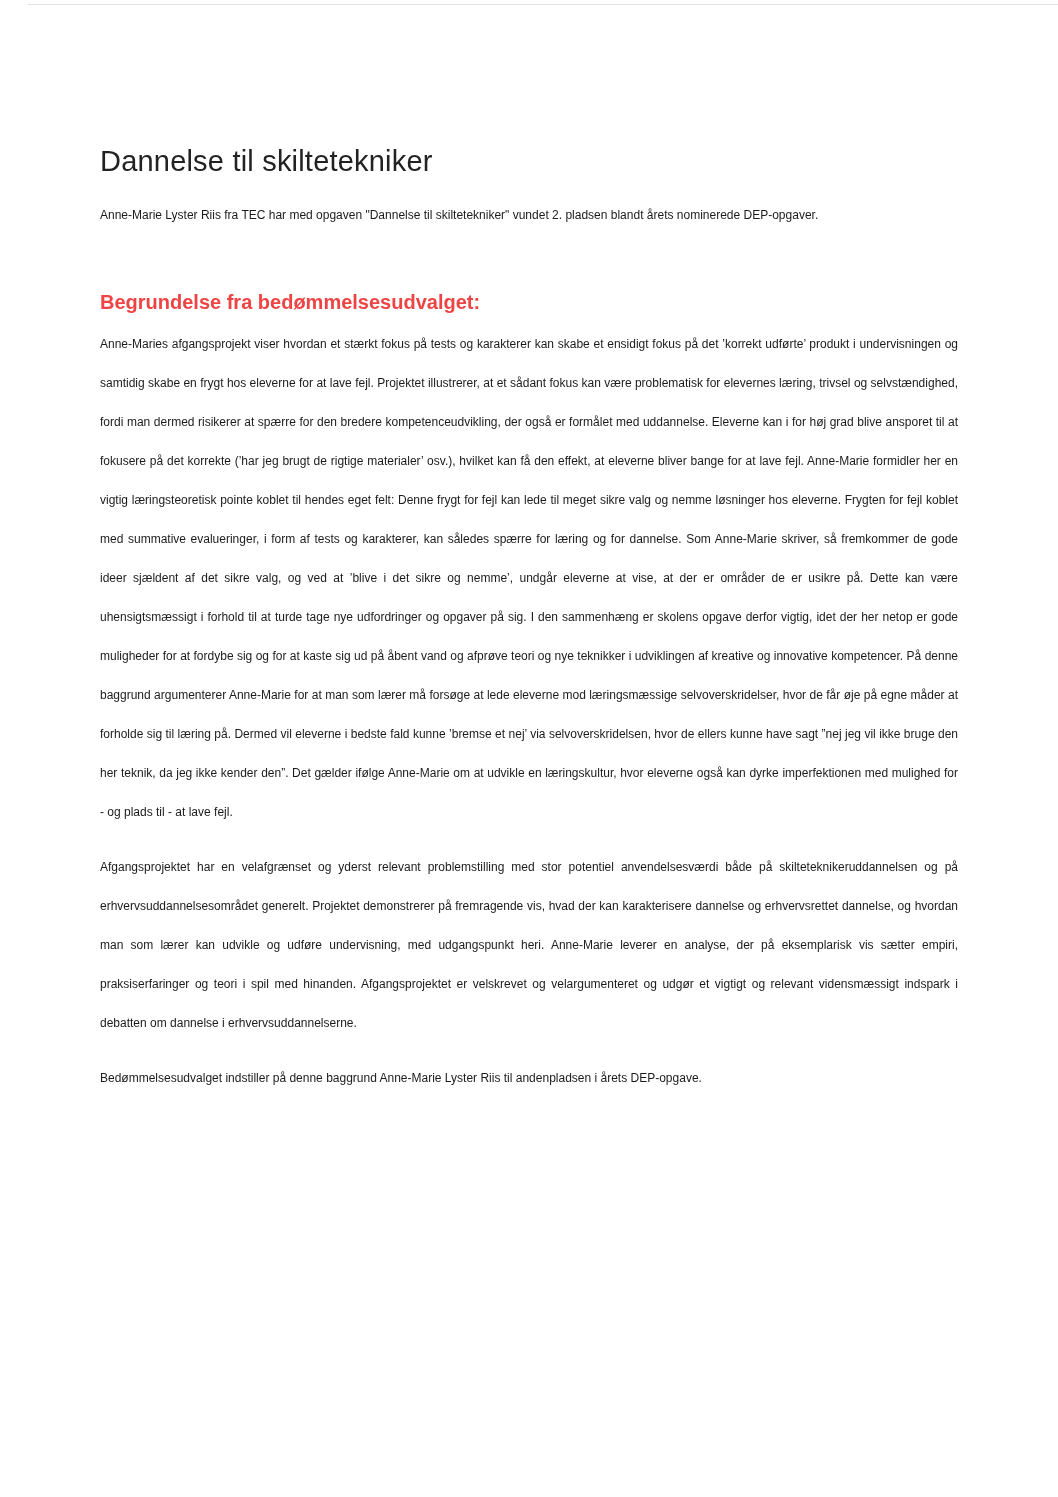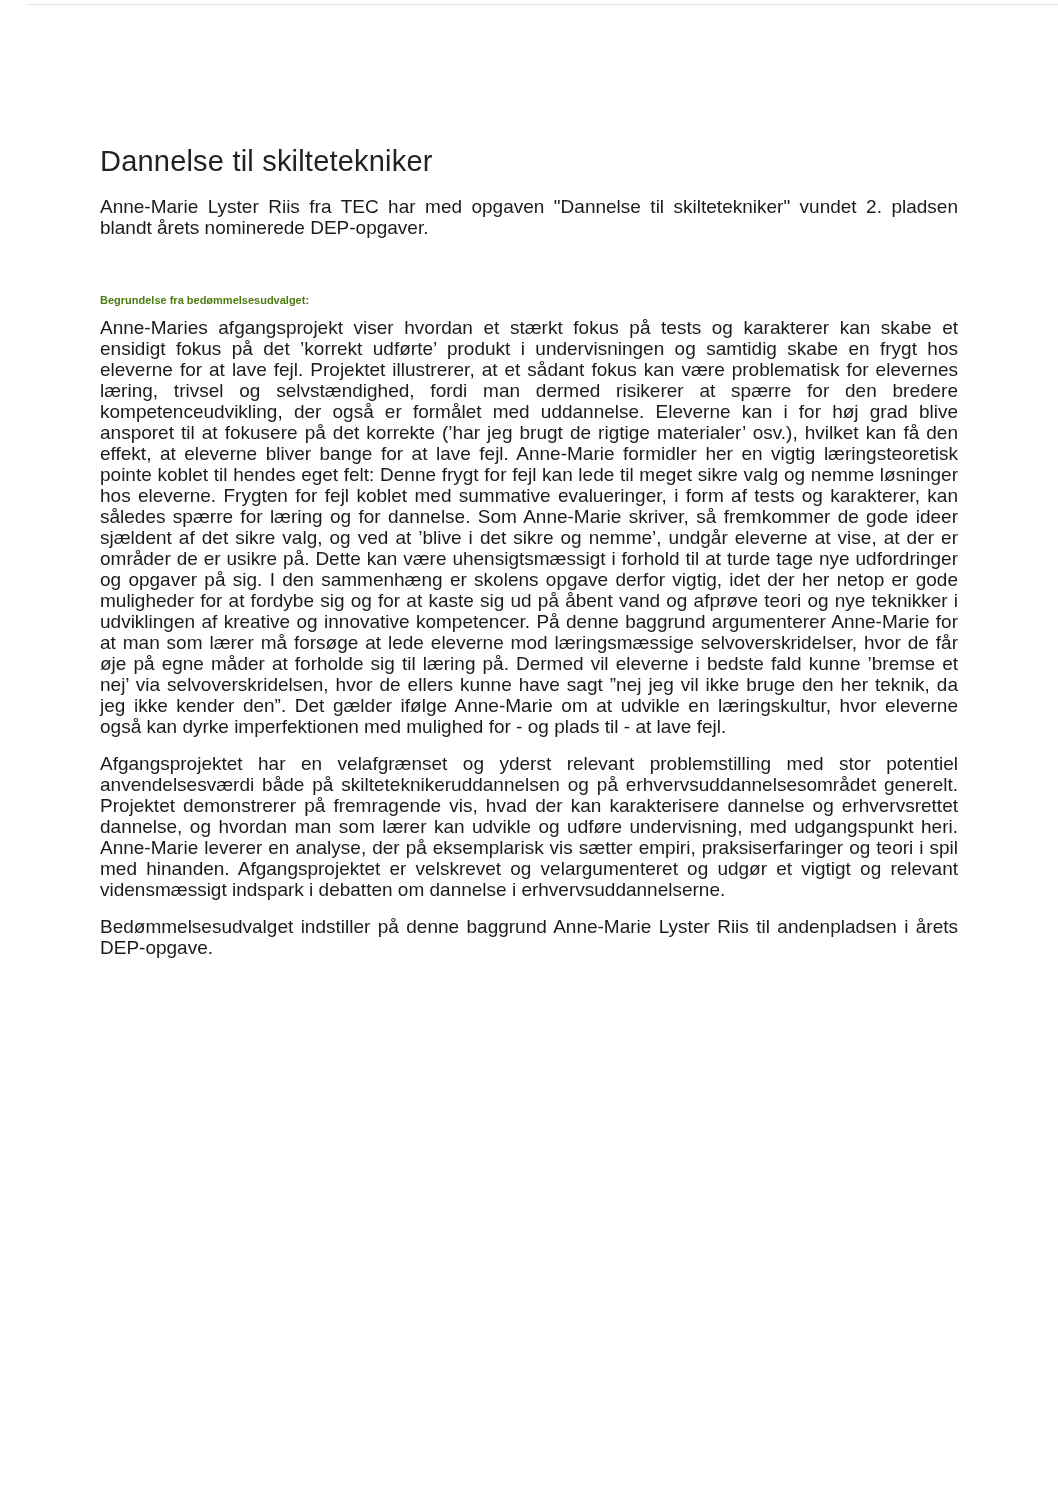--- a/index.html
+++ b/index.html
@@ -28,31 +28,31 @@
     background: #e3e3e3;
   }
   h1.doc-title {
     font-size: 29px;
     font-weight: 400;
     color: #222222;
     margin: 0 0 18px 0;
     letter-spacing: 0.2px;
   }
   p.body-text {
-    font-size: 19px;
-    line-height: 21px;
+    font-size: 12px;
+    line-height: 39px;
     margin: 0 0 16px 0;
     text-align: justify;
     text-justify: inter-word;
   }
   h2.section-heading {
-    font-size: 11px;
+    font-size: 20px;
     font-weight: 700;
     margin: 56px 0 11px 0;
-    color: #4d7c0f;
+    color: #ef4444;
   }
   p.closing {
     margin-bottom: 1px;
   }
 </style>
 </head>
 <body>
 
 <div class="page">
   <div class="top-edge"></div>

